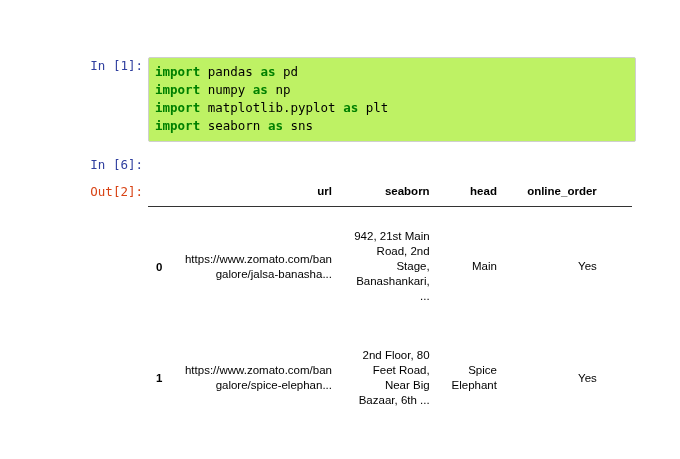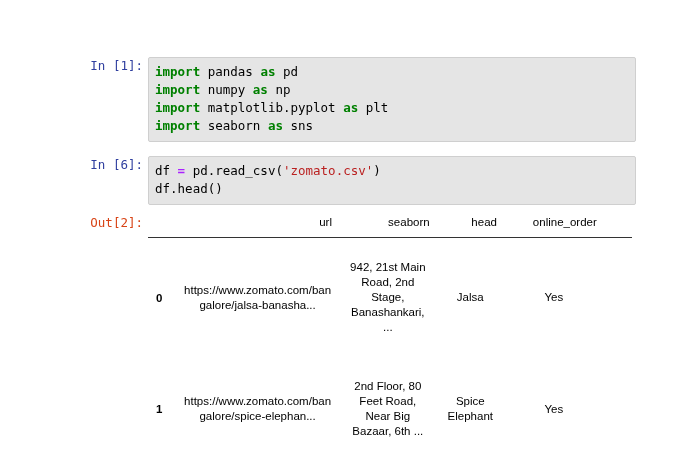--- a/index.html
+++ b/index.html
@@ -41,21 +41,21 @@
     line-height: 18px;
     white-space: nowrap;
     -webkit-font-smoothing: antialiased;
   }
   .prompt-in  { color: #303F9F; }
   .prompt-out { color: #D84315; }
 
   
   .input-area {
     flex: 1 1 auto;
-    background: #e5e5e5;
+    background: #bef264;
     border: 1px solid #cfcfcf;
     border-radius: 2px;
     padding: 5px 6px 6px 6px;
     margin-right: 44px;
     box-sizing: border-box;
   }
   pre.code {
     margin: 0;
     padding: 0;
     font-family: "DejaVu Sans Mono", monospace;
@@ -92,38 +92,38 @@
     font-size: 11.5px;
     color: #000000;
     table-layout: fixed;
     width: 560px;
   }
   table.dataframe thead th {
     border: none;
     border-bottom: 1.6px solid #333333;
     text-align: right;
     vertical-align: bottom;
-    font-weight: normal;
+    font-weight: bold;
     padding: 2px 7px 9px 7px;
     white-space: nowrap;
   }
   table.dataframe thead th.idx-head {
     border-bottom: 1.6px solid #333333;
   }
   table.dataframe tbody th {
     border: none;
     text-align: left;
     font-weight: bold;
     padding: 22px 6px 22px 8px;
     vertical-align: middle;
     white-space: nowrap;
   }
   table.dataframe tbody td {
     border: none;
-    text-align: center;
+    text-align: right;
     vertical-align: middle;
     padding: 22px 7px 22px 7px;
     line-height: 15px;
     word-wrap: break-word;
   }
   col.c-idx      { width: 26px;  }
   col.c-url      { width: 150px; }
   col.c-address  { width: 90px;  }
   col.c-name     { width: 62px;  }
   col.c-online   { width: 92px;  }
@@ -147,24 +147,20 @@
 <span class="k">import</span><span class="n"> numpy </span><span class="k">as</span><span class="n"> np</span>
 <span class="k">import</span><span class="n"> matplotlib.pyplot </span><span class="k">as</span><span class="n"> plt</span>
 <span class="k">import</span><span class="n"> seaborn </span><span class="k">as</span><span class="n"> sns</span></pre>
     </div>
   </div>
 
   <div class="spacer-2"></div>
 
   <div class="cell">
     <div class="prompt prompt-in">In [6]:</div>
-    <div class="input-area">
-      <pre class="code"><span class="n">df </span><span class="o">=</span><span class="n"> pd.read_csv(</span><span class="s">'zomato.csv'</span><span class="n">)</span>
-<span class="n">df.head()</span></pre>
-    </div>
   </div>
 
   <div class="spacer-3"></div>
 
   <div class="cell-output">
     <div class="prompt prompt-out">Out[2]:</div>
     <div class="output-area">
       <div class="df-clip">
         <table class="dataframe">
           <colgroup>
@@ -183,21 +179,21 @@
               <th>head</th>
               <th>online_order</th>
               <th>book_tabl</th>
             </tr>
           </thead>
           <tbody>
             <tr>
               <th>0</th>
               <td>https://www.zomato.com/bangalore/jalsa-banasha...</td>
               <td>942, 21st Main Road, 2nd Stage, Banashankari, ...</td>
-              <td>Jalsa</td>
+              <td>Main</td>
               <td>Yes</td>
               <td>Ye</td>
             </tr>
             <tr>
               <th>1</th>
               <td>https://www.zomato.com/bangalore/spice-elephan...</td>
               <td>2nd Floor, 80 Feet Road, Near Big Bazaar, 6th ...</td>
               <td>Spice Elephant</td>
               <td>Yes</td>
               <td>N</td>

